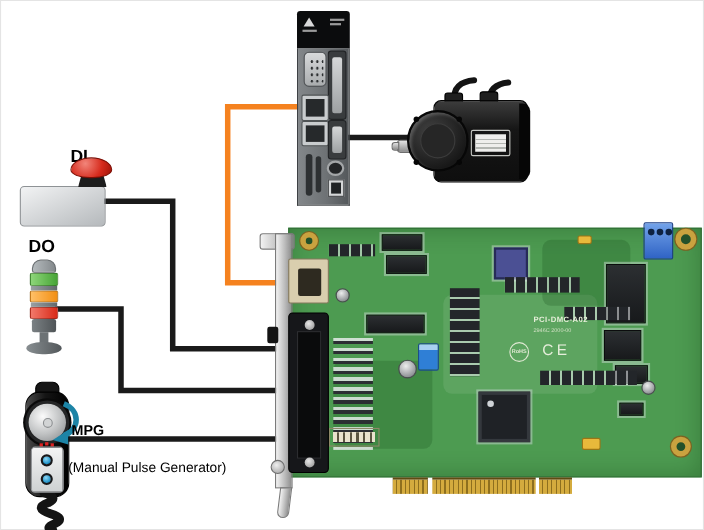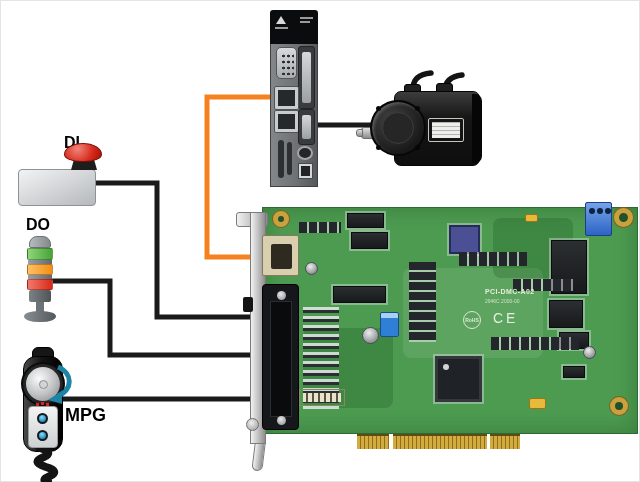--- a/index.html
+++ b/index.html
@@ -177,21 +177,22 @@
   <div class="tick" style="left:41px;top:402px"></div>
   <div class="tick" style="left:46px;top:403px"></div>
   <div class="mpgpanel" style="left:28px;top:406px;width:30px;height:42px">
     <div class="knob" style="left:8px;top:6px;width:11px;height:11px"></div>
     <div class="knob" style="left:8px;top:23px;width:11px;height:11px"></div>
   </div>
   <svg width="30" height="44" viewBox="0 0 30 44" style="left:48px;top:362px">
     <path d="M10 5 C 25 11,25 28,10 34" fill="none" stroke="var(--arrow-teal)" stroke-width="5"></path>
     <polygon points="0,38 14,29 14,42" fill="var(--arrow-teal)"></polygon>
   </svg>
-  <div class="lbl" style="left:65px;top:405px;font-size:18px">MPG</div>
+  <div class="lbl" style="left:65px;top:383px;font-size:13px">MPG</div>
+  <div style="left:62px;top:418px;font-size:12.5px;color:#000;white-space:nowrap">(Manual Pulse Generator)</div>
 
   <div class="pcb" style="left:262px;top:207px;width:376px;height:227px">
     <div class="patchl" style="left:140px;top:60px;width:140px;height:90px"></div>
     <div class="patchd" style="left:40px;top:120px;width:90px;height:80px"></div>
     <div class="patchd" style="left:230px;top:10px;width:80px;height:60px"></div>
     <div class="hole" style="left:10px;top:3px;width:16px;height:16px"></div>
     <div class="hole" style="left:351px;top:0px;width:19px;height:19px"></div>
     <div class="hole" style="left:347px;top:189px;width:18px;height:18px"></div>
     <div class="tblock" style="left:322px;top:-6px;width:27px;height:34px">
       <i style="left:3px;top:5px"></i>

